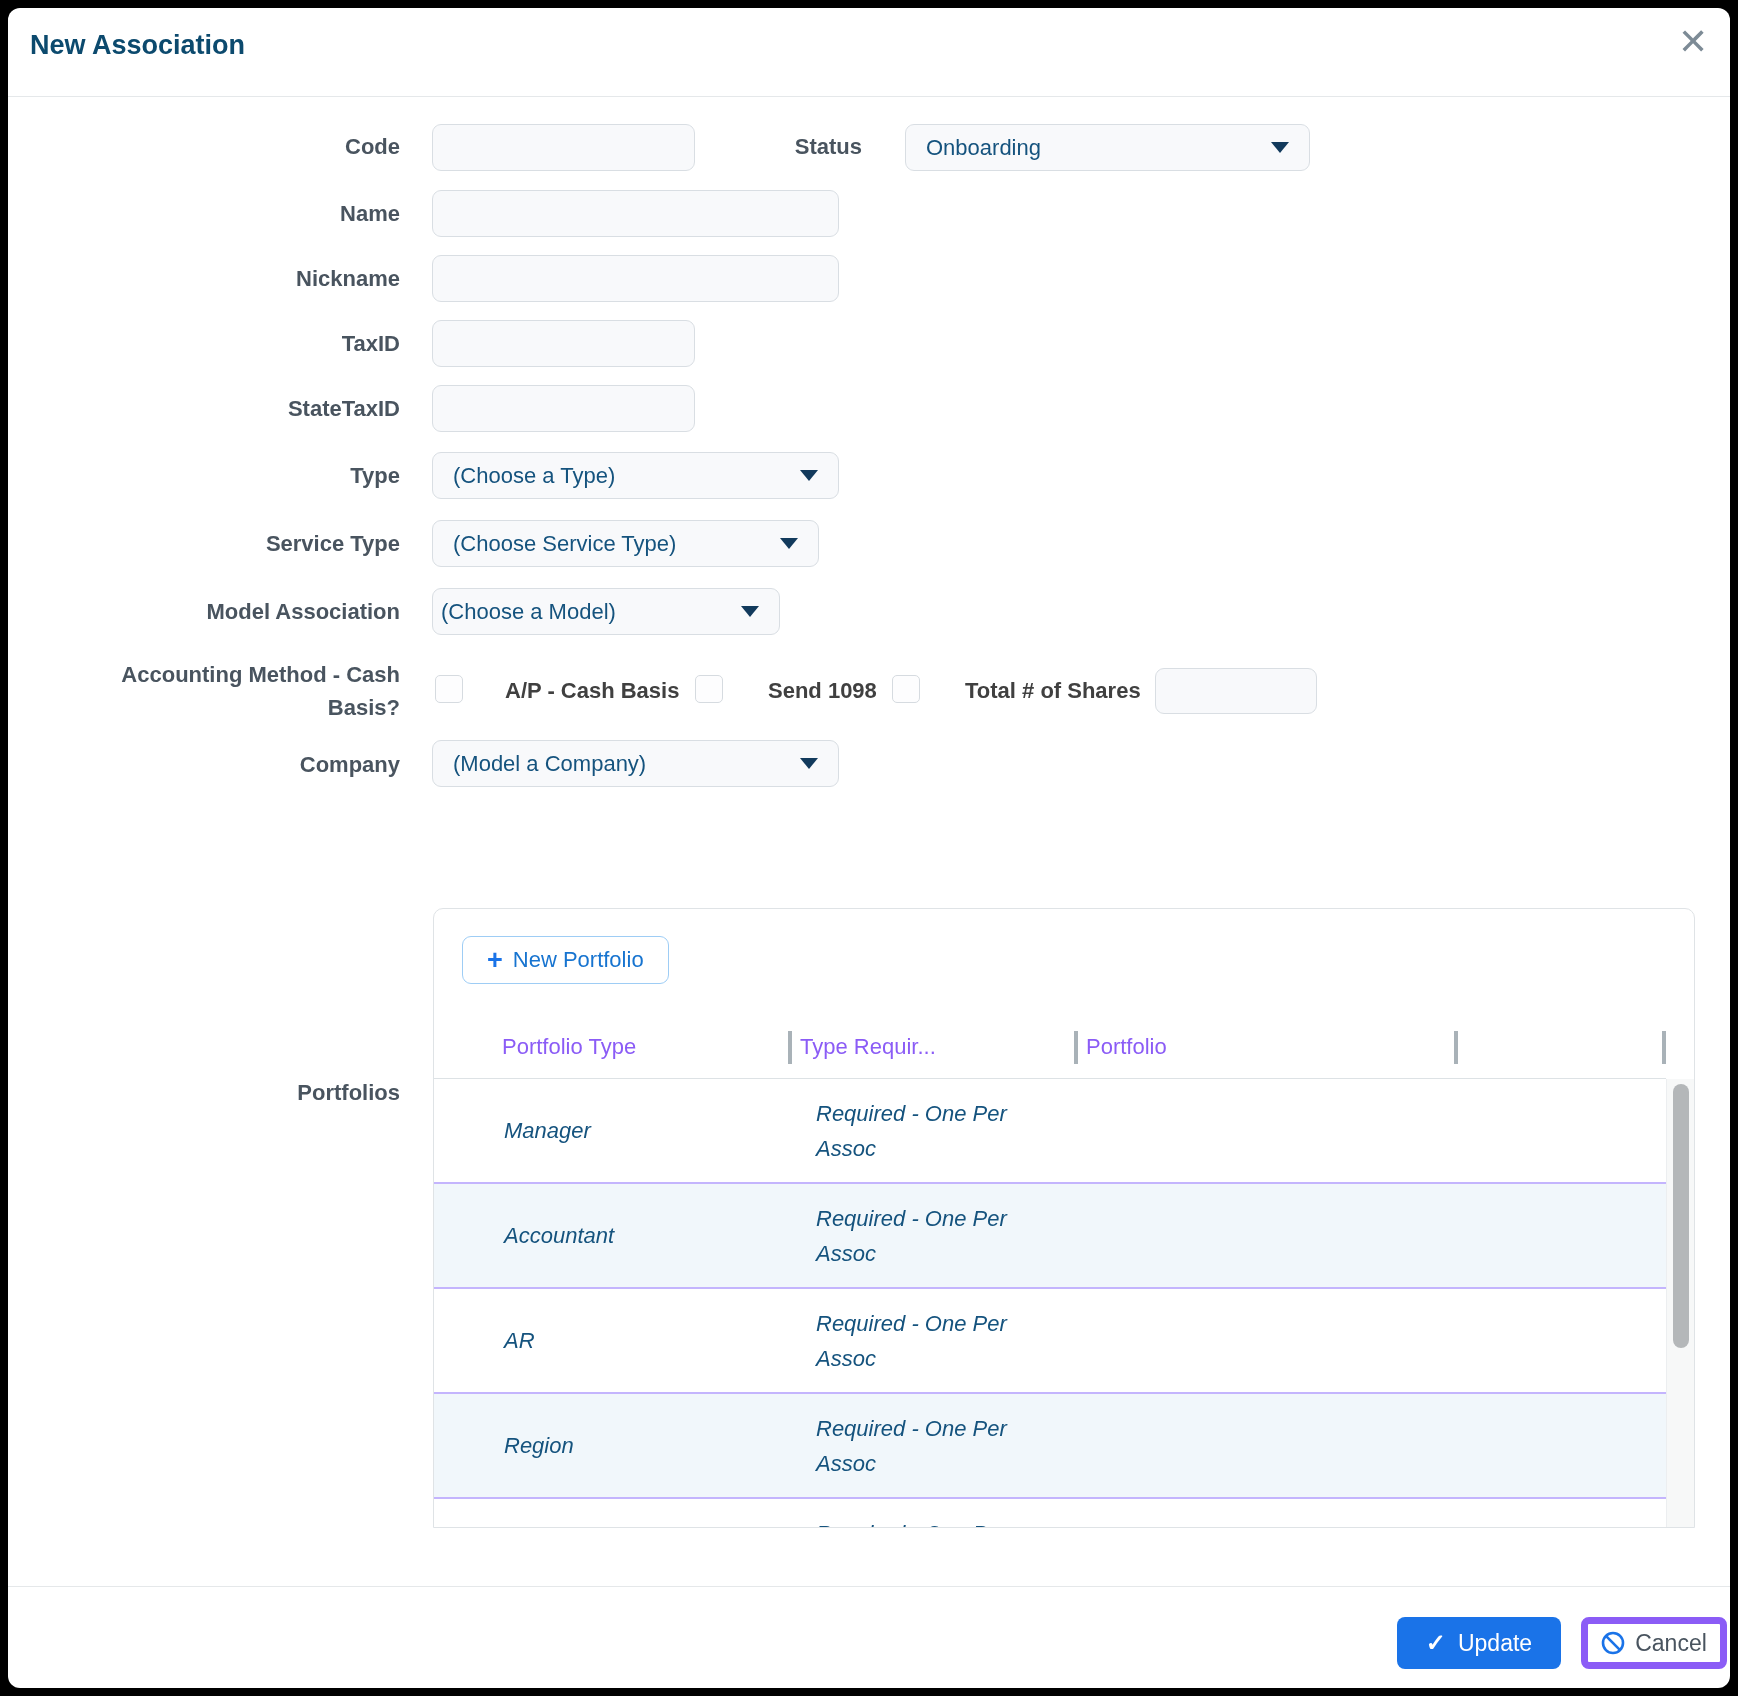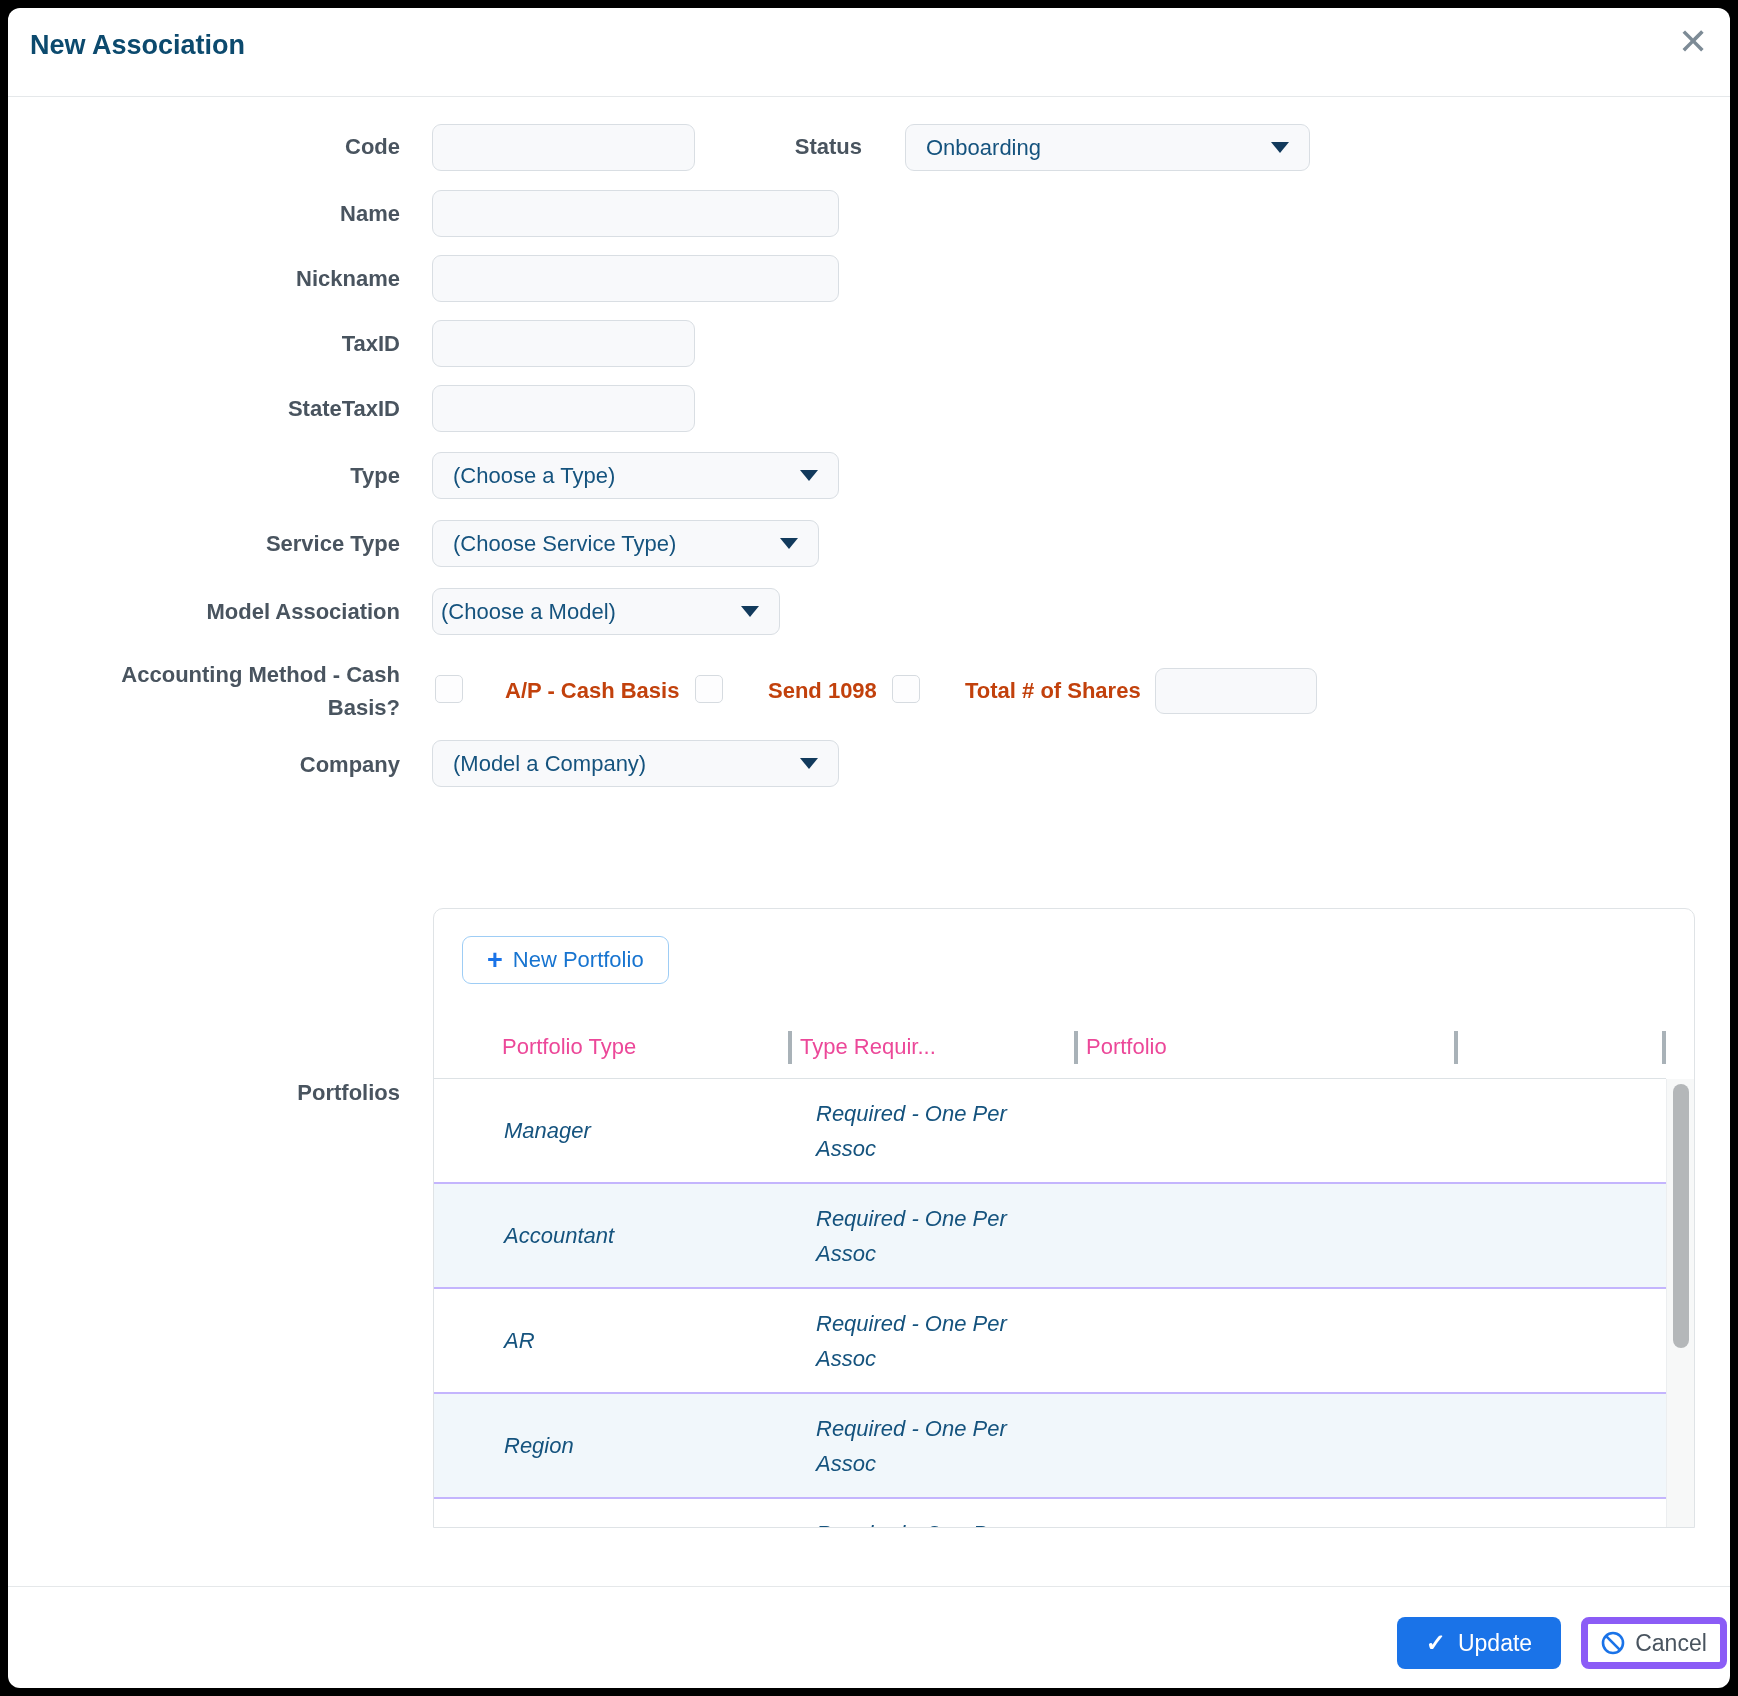--- a/index.html
+++ b/index.html
@@ -11,27 +11,27 @@
   .title { left:30px; top:30px; font-size:27px; font-weight:bold; color:#0c4a6e; }
   .close-x { left:1678px; top:24px; font-size:36px; color:#7d8b96; cursor:pointer; line-height:1; }
   .hdr-divider { left:0; top:96px; width:1738px; height:1px; background:#e5e8ea; }
   .ftr-divider { left:0; top:1586px; width:1738px; height:1px; background:#e5e8ea; }
 
   .lbl { color:#49545f; font-size:22px; font-weight:bold; text-align:right; }
   .txt-input { background:#f8f9fb; border:1px solid #d9dee3; border-radius:9px; height:47px; font-size:22px; color:#15537e; padding:0 16px; outline:none; width:100%; }
   .dropdown { background:#f8f9fb; border:1px solid #d9dee3; border-radius:9px; height:47px; display:flex; align-items:center; padding:0 20px; font-size:22px; color:#15537e; cursor:pointer; }
   .dropdown .caret { margin-left:auto; width:0; height:0; border-left:9px solid transparent; border-right:9px solid transparent; border-top:11px solid #123a5c; }
   .checkbox { width:28px; height:28px; background:#fdfdfe; border:1px solid #d6dbe0; border-radius:5px; cursor:pointer; }
-  .cb-label { color:#c2410c; font-size:22px; font-weight:bold; }
+  .cb-label { color:#404040; font-size:22px; font-weight:bold; }
 
   .panel { left:433px; top:908px; width:1262px; height:620px; border:1px solid #dfe3e6; border-bottom:1px solid #dfe3e6; border-radius:10px 10px 0 0; background:#fff; overflow:hidden; }
   .new-portfolio { position:absolute; left:28px; top:27px; height:48px; display:inline-flex; align-items:center; padding:0 24px; background:#fff; border:1px solid #9ecdf5; border-radius:9px; color:#1774d0; font-size:22px; cursor:pointer; }
   .new-portfolio .plus { color:#1a73e8; font-size:27px; font-weight:bold; margin-right:10px; line-height:1; }
   .grid-head { position:absolute; left:0; top:107px; width:1232px; height:63px; display:grid; grid-template-columns:358px 286px 380px 208px; align-items:center; border-bottom:1px solid #dde2e5; }
-  .grid-head .hcell { position:relative; height:100%; display:flex; align-items:center; color:#ec4899; font-size:22px; }
+  .grid-head .hcell { position:relative; height:100%; display:flex; align-items:center; color:#8b5cf6; font-size:22px; }
   .hcell .htxt { padding-left:8px; white-space:nowrap; overflow:hidden; }
   .hcell.first .htxt { padding-left:68px; }
   .hcell .sep { position:absolute; right:0; top:15px; width:4px; height:33px; background:#a9b2b8; cursor:col-resize; }
   .rows { position:absolute; left:0; top:170px; width:1232px; }
   .prow { display:grid; grid-template-columns:358px 286px 380px 208px; height:105px; border-bottom:2px solid #c4b5fd;font-style:italic; }
   .prow.alt { background:#f1f7fb; }
   .pcell { display:flex; align-items:center; font-size:22px; color:#15537e; padding-left:16px; }
   .pcell.first { padding-left:70px; }
   .pcell .wrap { width:200px; line-height:35px;margin-left:8px; }
   .scroll-track { position:absolute; right:0; top:170px; width:28px; height:450px; background:#f7f8f8; border-left:1px solid #eceef0; }

